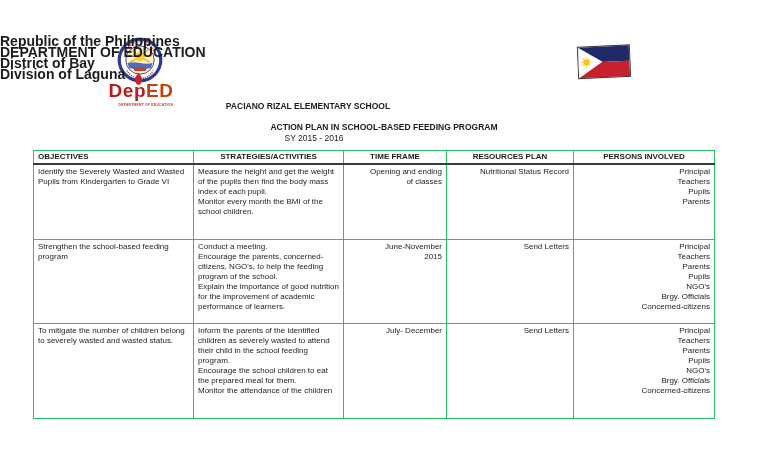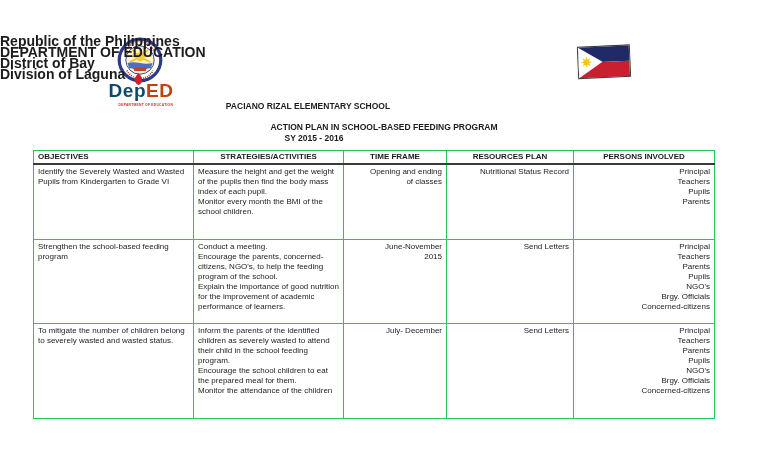--- a/index.html
+++ b/index.html
@@ -11,27 +11,27 @@
   .page{position:relative;width:768px;height:466px;background:#fff;overflow:hidden;}
 
   
   .lh-lines{position:absolute;top:36px;left:0;width:768px;text-align:left;
     font-weight:bold;font-size:14px;line-height:11px;}
   .school-name{position:absolute;top:101px;left:0;width:616px;text-align:center;
     font-weight:bold;font-size:8.5px;}
   .doc-title{position:absolute;top:122px;left:0;width:768px;text-align:center;
     font-weight:bold;font-size:8.5px;line-height:11px;}
   .doc-subtitle{position:absolute;top:133px;left:0;width:628px;text-align:center;
-    font-weight:bold;font-size:8.5px;}
+    font-weight:normal;font-size:8.5px;}
 
   
   .seal{position:absolute;left:117px;top:37px;width:46px;height:46px;}
   .wordmark{position:absolute;left:101px;top:80px;width:80px;height:22px;text-align:center;
     font-weight:bold;font-size:19px;letter-spacing:0.5px;line-height:22px;}
-  .wm-blue{color:#0c4a6e;}
+  .wm-blue{color:#b91c1c;}
   .wm-red{color:#c2410c;}
   .flame{position:absolute;left:33px;top:-7px;width:9px;height:12px;}
   .wm-caption{position:absolute;left:101px;top:103px;width:80px;text-align:center;
     color:#c3362b;font-size:6px;letter-spacing:0.4px;white-space:nowrap;
     transform:scale(0.56);transform-origin:center top;font-weight:bold;}
 
   
   .flag{position:absolute;left:577px;top:45px;width:54px;height:34px;transform:rotate(-2.5deg);}
 
   

